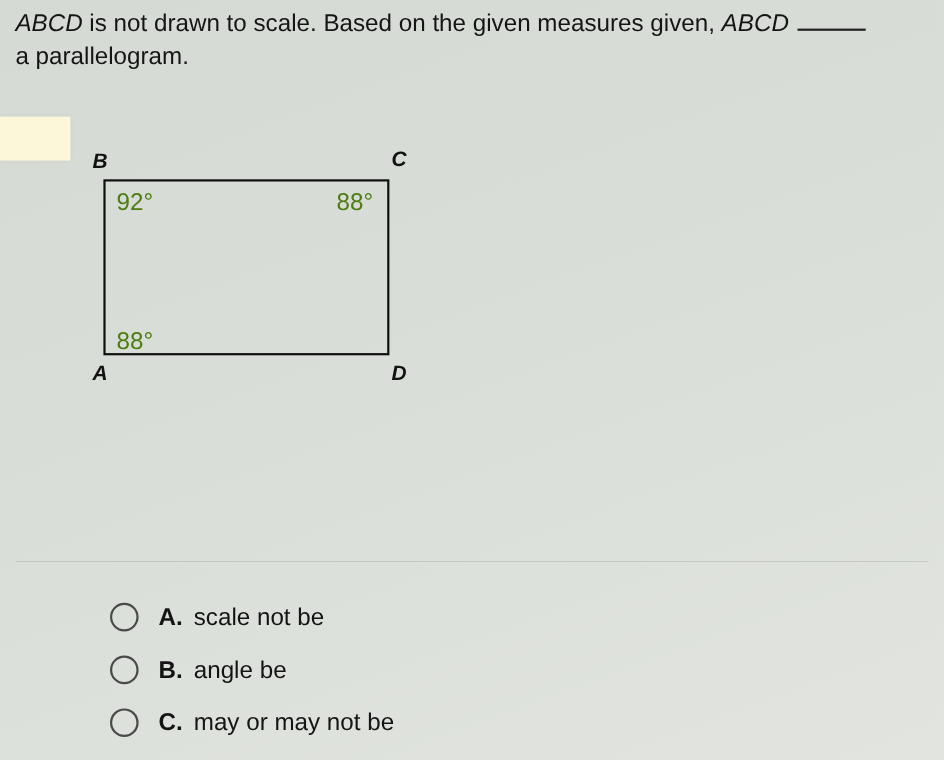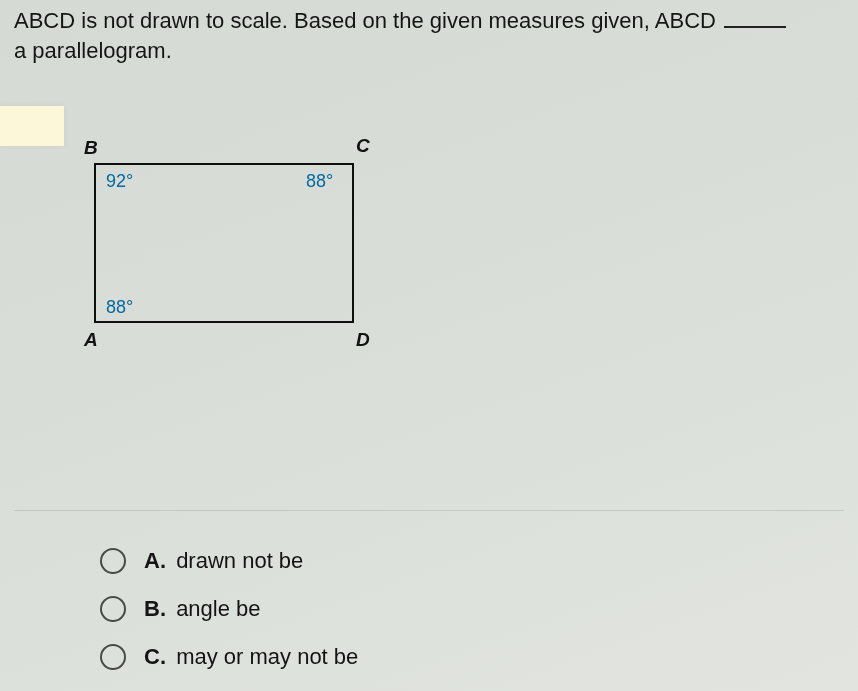--- a/index.html
+++ b/index.html
@@ -18,20 +18,21 @@
     position: relative;
   }
   .question-stem {
     font-size: 22px;
     line-height: 1.35;
     color: #151515;
     font-weight: 400;
     margin-bottom: 6px;
   }
   .question-stem .italic {
+    font-style: italic;
   }
   .blank {
     display: inline-block;
     border-bottom: 2px solid #222;
     width: 62px;
     height: 1.0em;
     vertical-align: baseline;
     margin: 0 2px;
   }
   .highlight-strip {
@@ -65,22 +66,22 @@
     font-weight: 700;
     font-size: 19px;
     color: #121212;
   }
   .vlabel.B { left: 0px; top: -8px; }
   .vlabel.C { left: 272px; top: -10px; }
   .vlabel.A { left: 0px; top: 184px; }
   .vlabel.D { left: 272px; top: 184px; }
   .angle {
     position: absolute;
-    font-size: 18px;
-    color: #0369a1;
+    font-size: 22px;
+    color: #4d7c0f;
   }
   .angle.tl { left: 22px; top: 26px; }
   .angle.tr { left: 222px; top: 26px; }
   .angle.bl { left: 22px; top: 152px; }
 
   .divider-area {
     position: absolute;
     left: 14px;
     right: 14px;
     top: 510px;
@@ -143,21 +144,21 @@
   </div>
 
   <div class="divider-area"></div>
 
   <div class="options">
 
     <div class="option">
       <div class="radio"></div>
       <div class="opt-text">
         <span class="opt-letter">A.</span>
-        <span>drawn not be</span>
+        <span>scale not be</span>
       </div>
     </div>
 
     <div class="option">
       <div class="radio"></div>
       <div class="opt-text">
         <span class="opt-letter">B.</span>
         <span>angle be</span>
       </div>
     </div>

